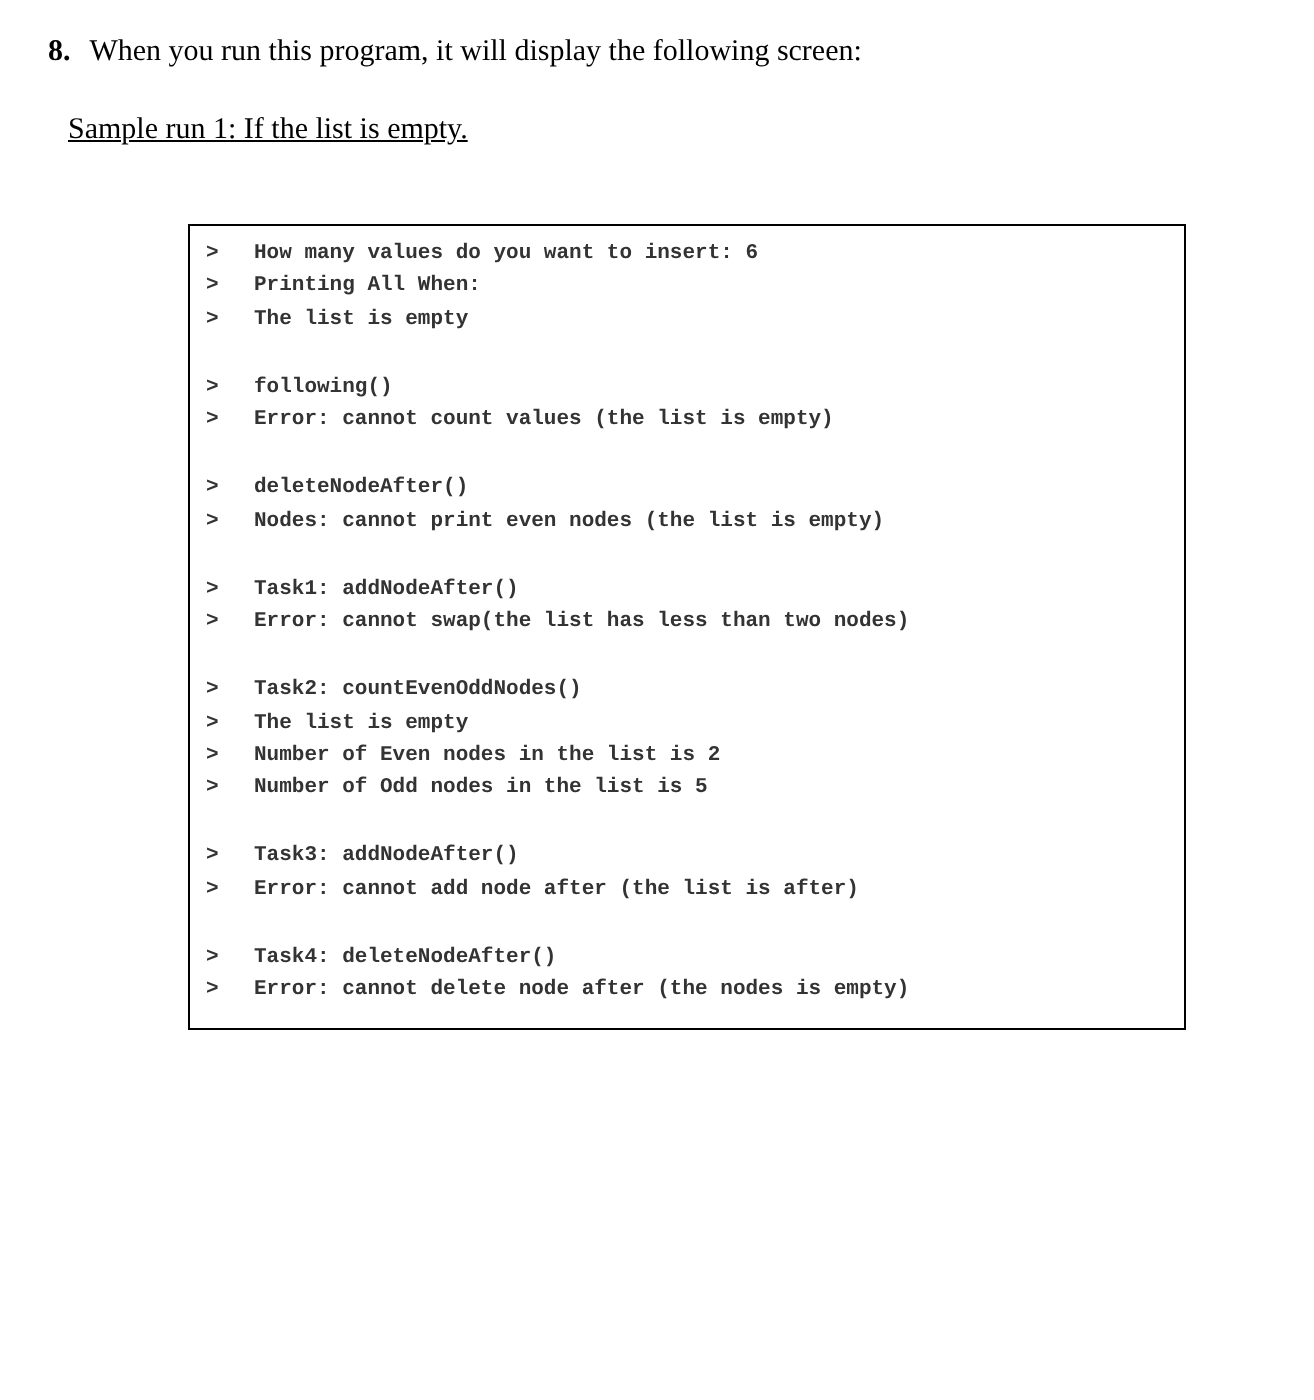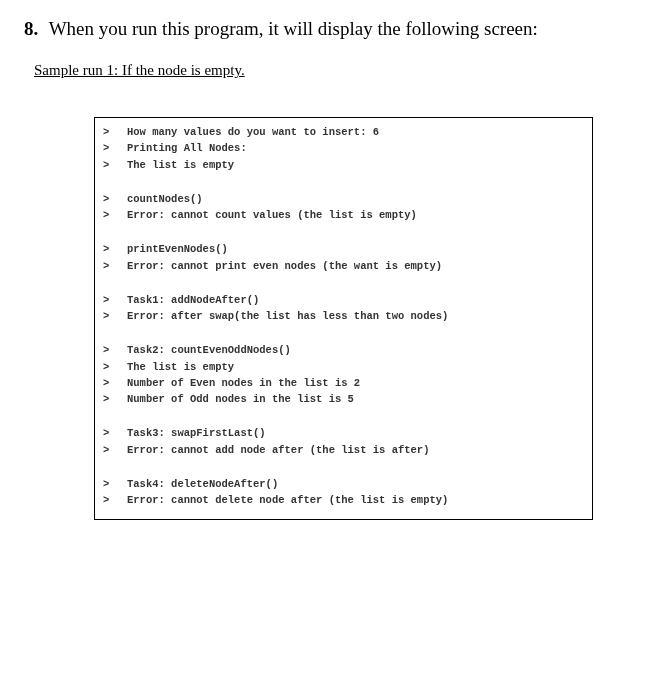--- a/index.html
+++ b/index.html
@@ -9,21 +9,21 @@
     }
     body {
       font-family: 'Times New Roman', Times, serif;
       background: #fff;
       width: 657px;
       height: 700px;
       padding: 18px 24px;
       color: #000;
     }
     .header-line {
-      font-size: 19px;
+      font-size: 15px;
       margin-bottom: 22px;
     }
     .item-number {
       font-weight: bold;
       display: inline-block;
       margin-right: 6px;
     }
     .subtitle {
       font-size: 15px;
       text-decoration: underline;
@@ -59,61 +59,61 @@
     }
   </style>
 </head>
 <body>
 
 <div class="header-line">
   <span class="item-number">8.</span>
   <span>When you run this program, it will display the following screen:</span>
 </div>
 
-<div class="subtitle">Sample run 1: If the node is empty.</div>
+<div class="subtitle">Sample run 1: If the list is empty.</div>
 
 <div class="console-box" id="console-box">
     <div class="console-row">
       <div class="prompt-col">&gt;</div>
       <div class="text-col">How many values do you want to insert: 6</div>
     </div>
     <div class="console-row">
       <div class="prompt-col">&gt;</div>
-      <div class="text-col">Printing All Nodes:</div>
+      <div class="text-col">Printing All When:</div>
     </div>
     <div class="console-row">
       <div class="prompt-col">&gt;</div>
       <div class="text-col">The list is empty</div>
     </div>
     <div class="block-gap"></div>
     <div class="console-row">
       <div class="prompt-col">&gt;</div>
-      <div class="text-col">countNodes()</div>
+      <div class="text-col">following()</div>
     </div>
     <div class="console-row">
       <div class="prompt-col">&gt;</div>
       <div class="text-col">Error: cannot count values (the list is empty)</div>
     </div>
     <div class="block-gap"></div>
     <div class="console-row">
       <div class="prompt-col">&gt;</div>
-      <div class="text-col">printEvenNodes()</div>
+      <div class="text-col">deleteNodeAfter()</div>
     </div>
     <div class="console-row">
       <div class="prompt-col">&gt;</div>
-      <div class="text-col">Error: cannot print even nodes (the want is empty)</div>
+      <div class="text-col">Nodes: cannot print even nodes (the list is empty)</div>
     </div>
     <div class="block-gap"></div>
     <div class="console-row">
       <div class="prompt-col">&gt;</div>
       <div class="text-col">Task1: addNodeAfter()</div>
     </div>
     <div class="console-row">
       <div class="prompt-col">&gt;</div>
-      <div class="text-col">Error: after swap(the list has less than two nodes)</div>
+      <div class="text-col">Error: cannot swap(the list has less than two nodes)</div>
     </div>
     <div class="block-gap"></div>
     <div class="console-row">
       <div class="prompt-col">&gt;</div>
       <div class="text-col">Task2: countEvenOddNodes()</div>
     </div>
     <div class="console-row">
       <div class="prompt-col">&gt;</div>
       <div class="text-col">The list is empty</div>
     </div>
@@ -121,28 +121,28 @@
       <div class="prompt-col">&gt;</div>
       <div class="text-col">Number of Even nodes in the list is 2</div>
     </div>
     <div class="console-row">
       <div class="prompt-col">&gt;</div>
       <div class="text-col">Number of Odd nodes in the list is 5</div>
     </div>
     <div class="block-gap"></div>
     <div class="console-row">
       <div class="prompt-col">&gt;</div>
-      <div class="text-col">Task3: swapFirstLast()</div>
+      <div class="text-col">Task3: addNodeAfter()</div>
     </div>
     <div class="console-row">
       <div class="prompt-col">&gt;</div>
       <div class="text-col">Error: cannot add node after (the list is after)</div>
     </div>
     <div class="block-gap"></div>
     <div class="console-row">
       <div class="prompt-col">&gt;</div>
       <div class="text-col">Task4: deleteNodeAfter()</div>
     </div>
     <div class="console-row">
       <div class="prompt-col">&gt;</div>
-      <div class="text-col">Error: cannot delete node after (the list is empty)</div>
+      <div class="text-col">Error: cannot delete node after (the nodes is empty)</div>
     </div>
   </div>
 
 </body></html>

